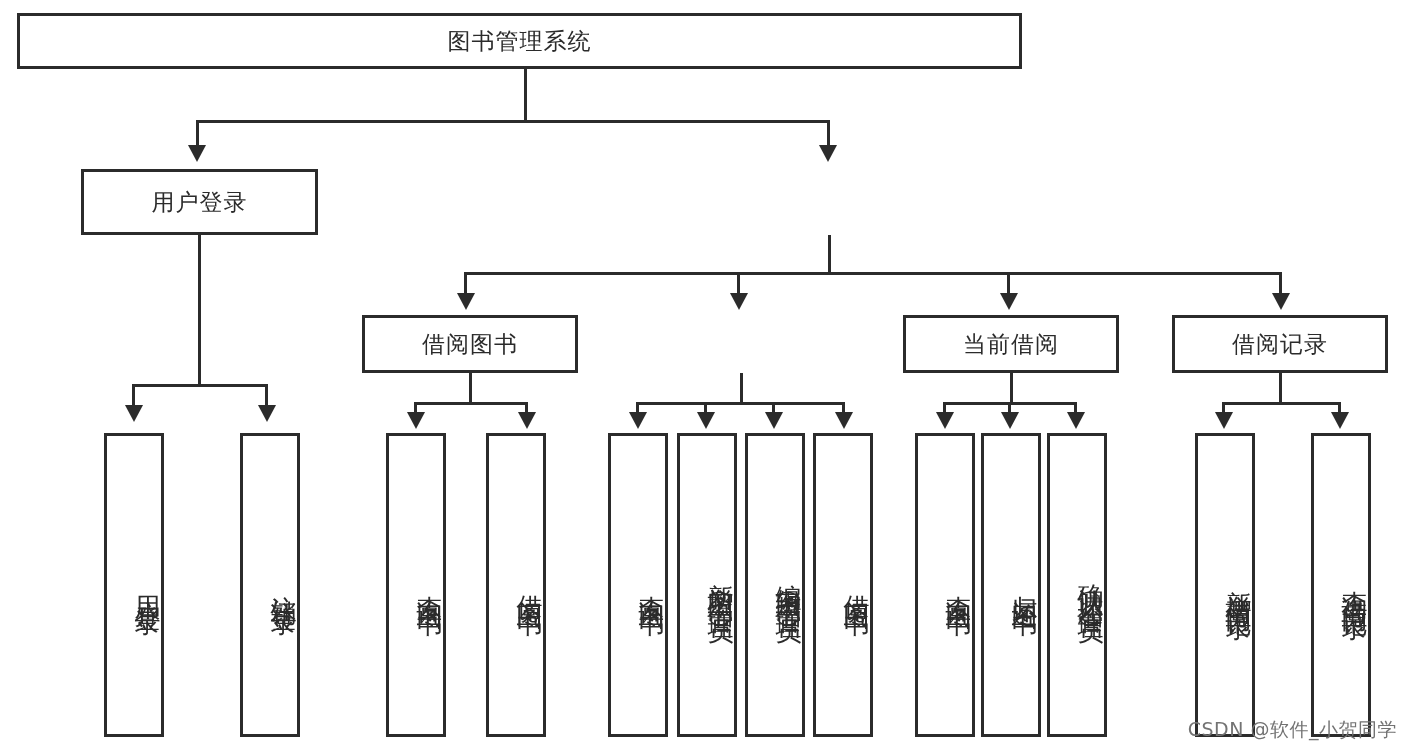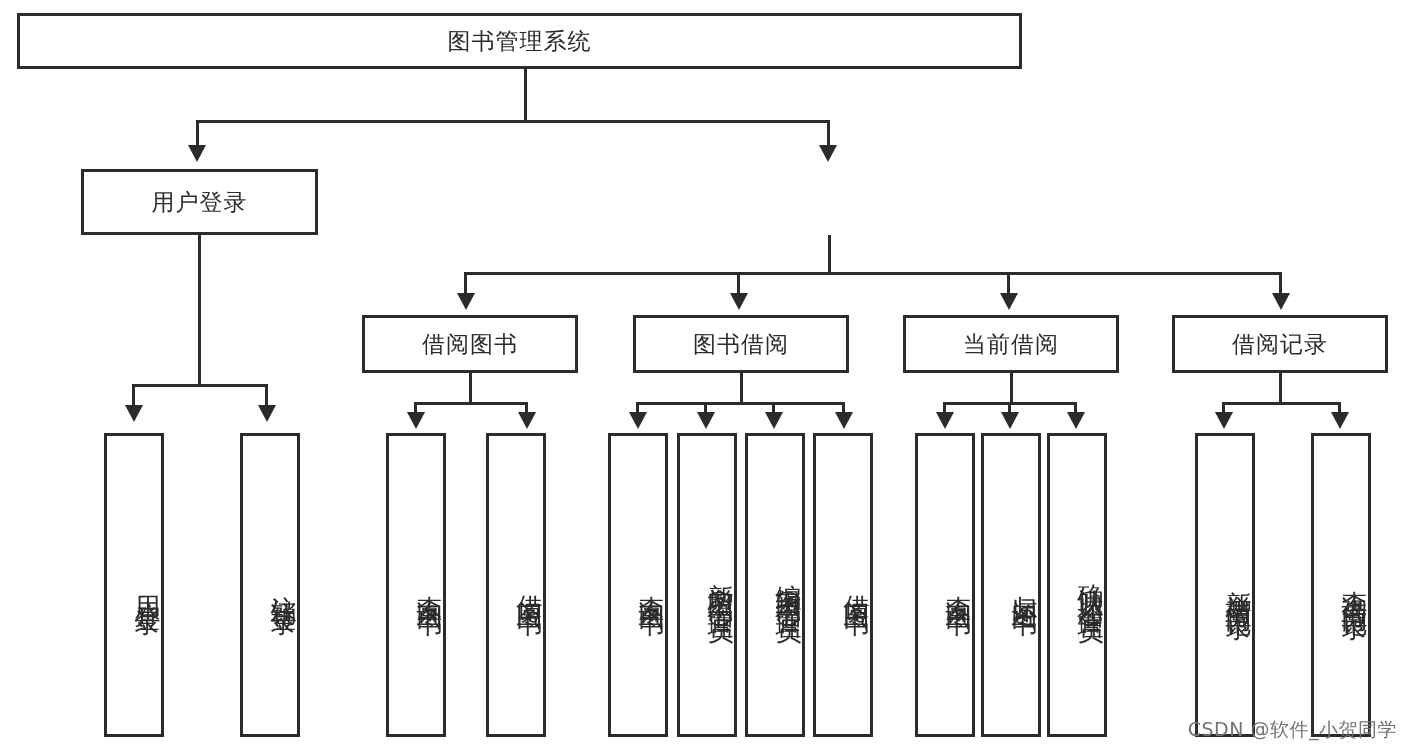--- a/index.html
+++ b/index.html
@@ -112,23 +112,20 @@
   <div class="edge v" style="left:737px; top:272px; width:3px; height:22px;"></div>
   <div class="arrow" style="left:730px; top:293px;"></div>
   <div class="edge v" style="left:1007px; top:272px; width:3px; height:22px;"></div>
   <div class="arrow" style="left:1000px; top:293px;"></div>
   <div class="edge v" style="left:1279px; top:272px; width:3px; height:22px;"></div>
   <div class="arrow" style="left:1272px; top:293px;"></div>
 
   <div class="node horiz" style="left:362px; top:315px; width:216px; height:58px;">
     <span>借阅图书</span>
   </div>
-  <div class="node horiz" style="left:633px; top:315px; width:216px; height:58px;">
-    <span>图书借阅</span>
-  </div>
   <div class="node horiz" style="left:903px; top:315px; width:216px; height:58px;">
     <span>当前借阅</span>
   </div>
   <div class="node horiz" style="left:1172px; top:315px; width:216px; height:58px;">
     <span>借阅记录</span>
   </div>
 
   <div class="edge v" style="left:469px; top:373px; width:3px; height:29px;"></div>
   <div class="edge h" style="left:414px; top:402px; width:114px; height:3px;"></div>
   <div class="edge v" style="left:414px; top:402px; width:3px; height:12px;"></div>

